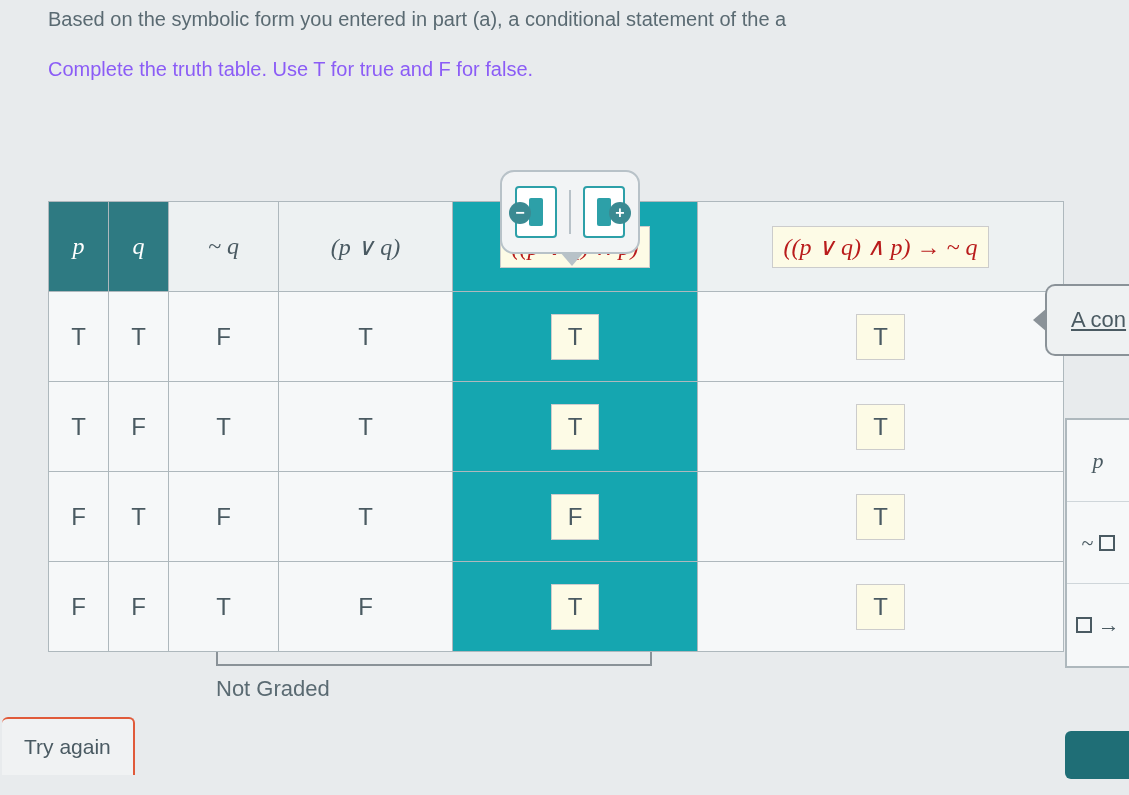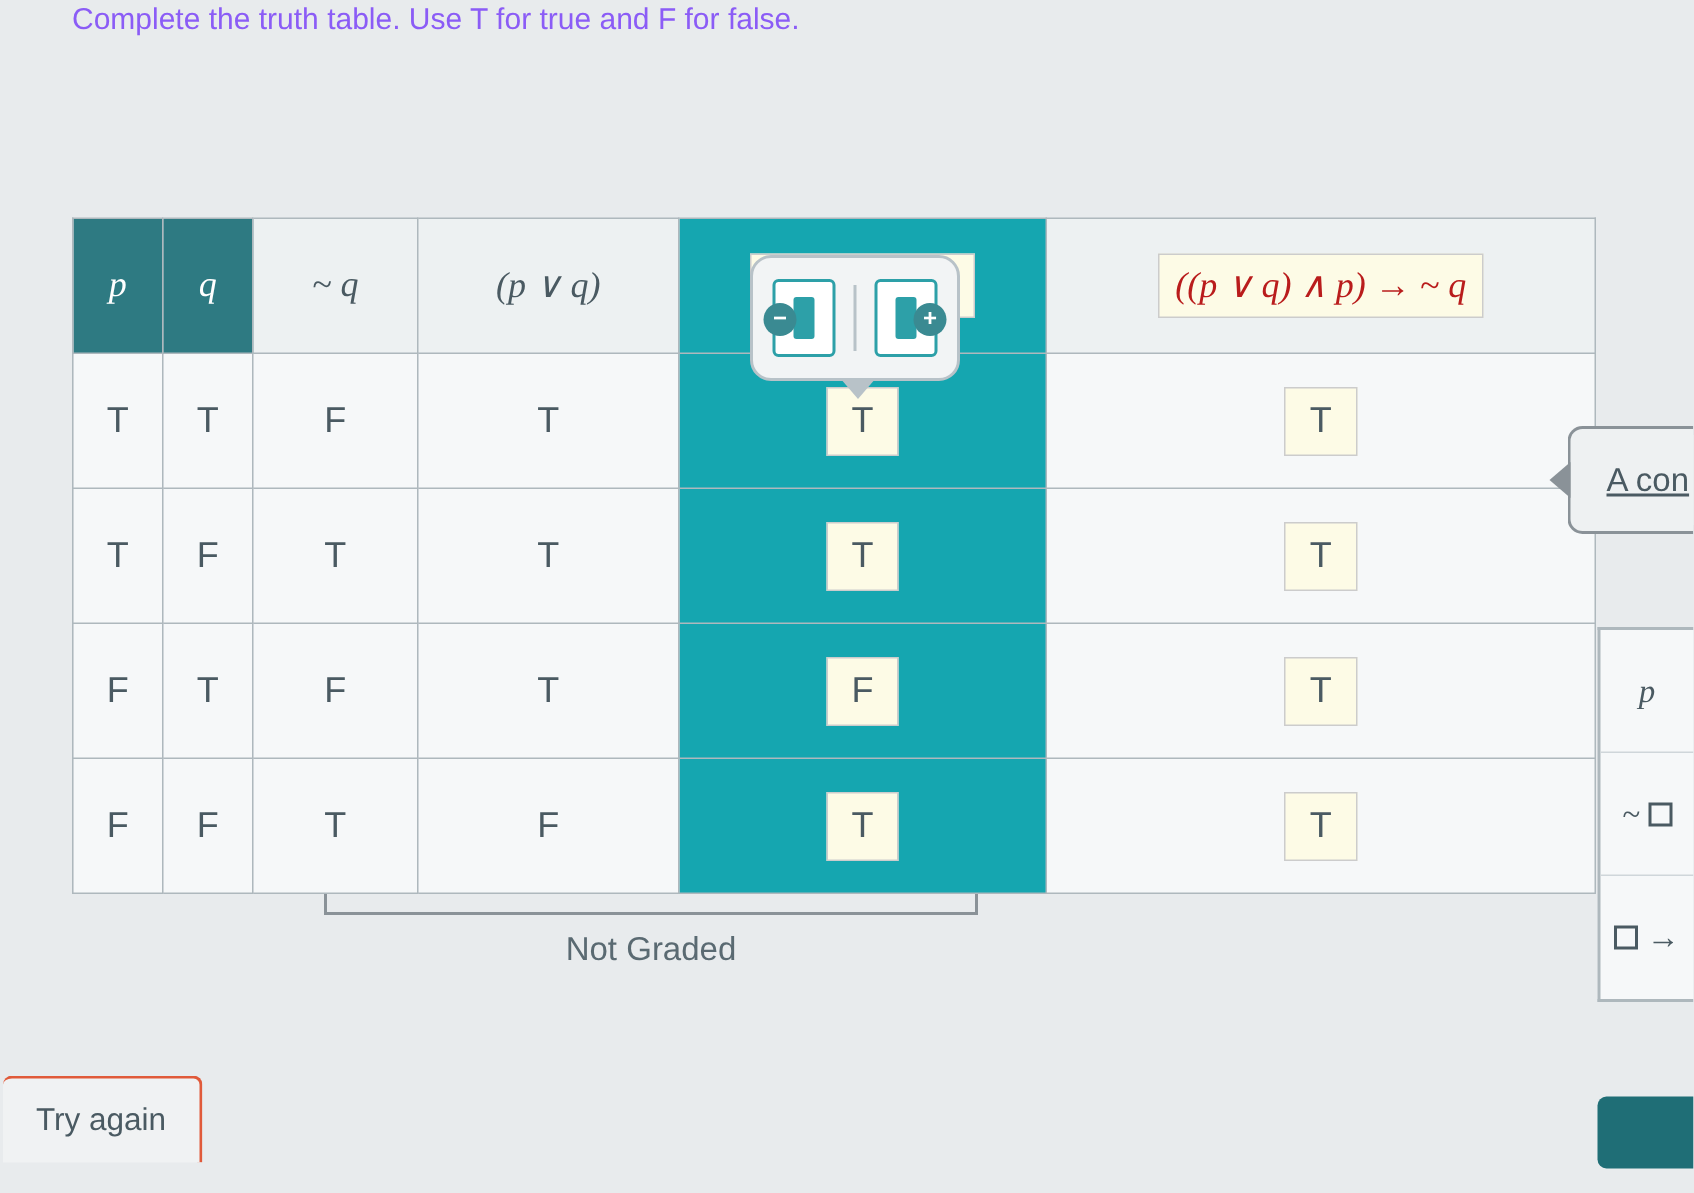--- a/index.html
+++ b/index.html
@@ -153,21 +153,20 @@
   .truth-table td { font-family: Arial, sans-serif; }
   .col-p, .col-q { width: 60px; }
   .col-notq { width: 110px; }
   .col-porq { width: 174px; }
   .col-and { width: 245px; }
   .col-final { width: 366px; }
 
   .not-graded-wrap {
     margin-left: 168px;
     width: 436px;
-    text-align: center;
     position: relative;
   }
   .not-graded-wrap .bracket {
     border-left: 2px solid #8a9298;
     border-right: 2px solid #8a9298;
     border-bottom: 2px solid #8a9298;
     height: 14px;
     margin-bottom: 10px;
   }
   .not-graded-text {
@@ -252,20 +251,21 @@
     width: 64px;
     height: 48px;
     background: #1f6e76;
     border-radius: 6px 0 0 6px;
   }
 </style>
 </head>
 <body>
 
 <div class="content">
+  <div class="intro-text">Based on the symbolic form you entered in part (a), a conditional statement of the a</div>
   <div class="instructions">
     <div>Complete the truth table. Use T for true and F for false.</div>
   </div>
 
   <div class="col-control">
     <div class="ctrl-btn minus">
       <div class="mini-col"></div>
       <div class="circ">−</div>
     </div>
     <div class="divider"></div>

